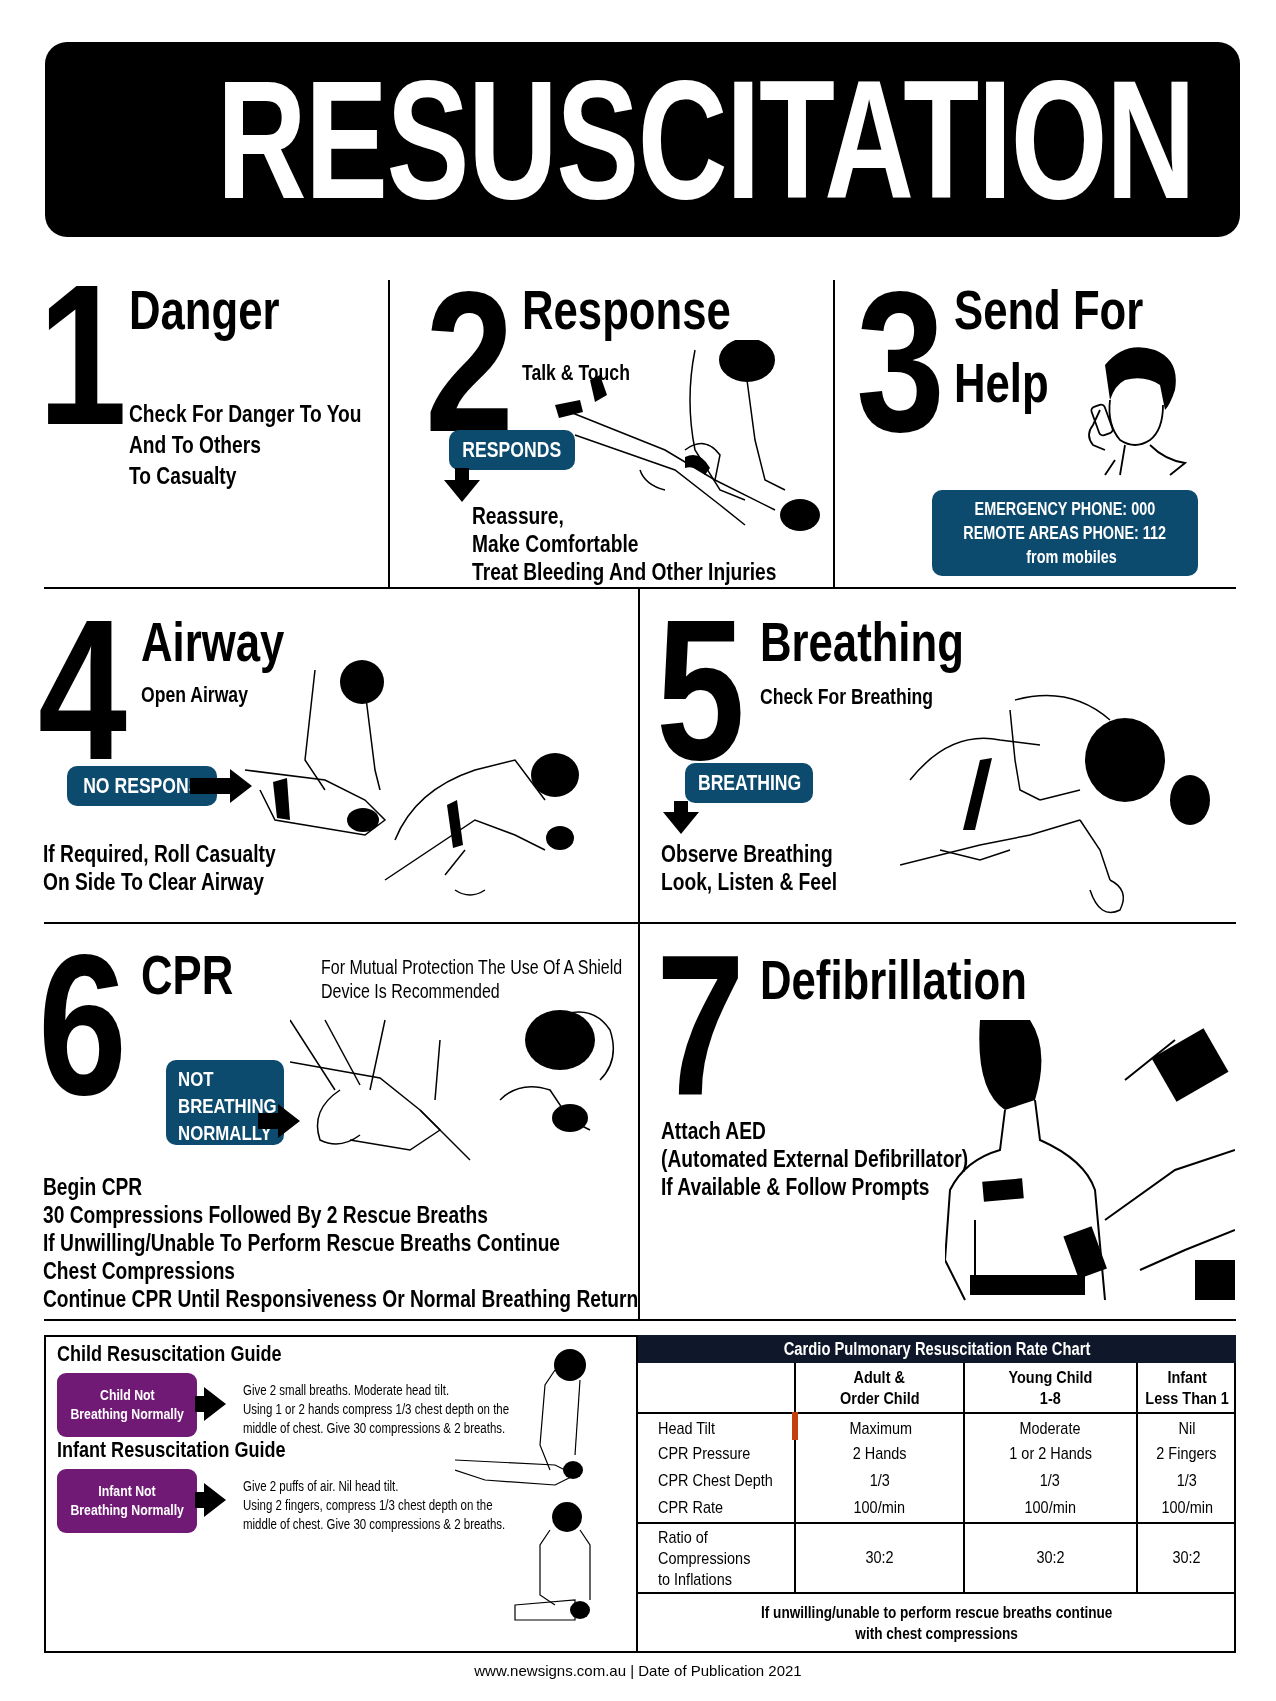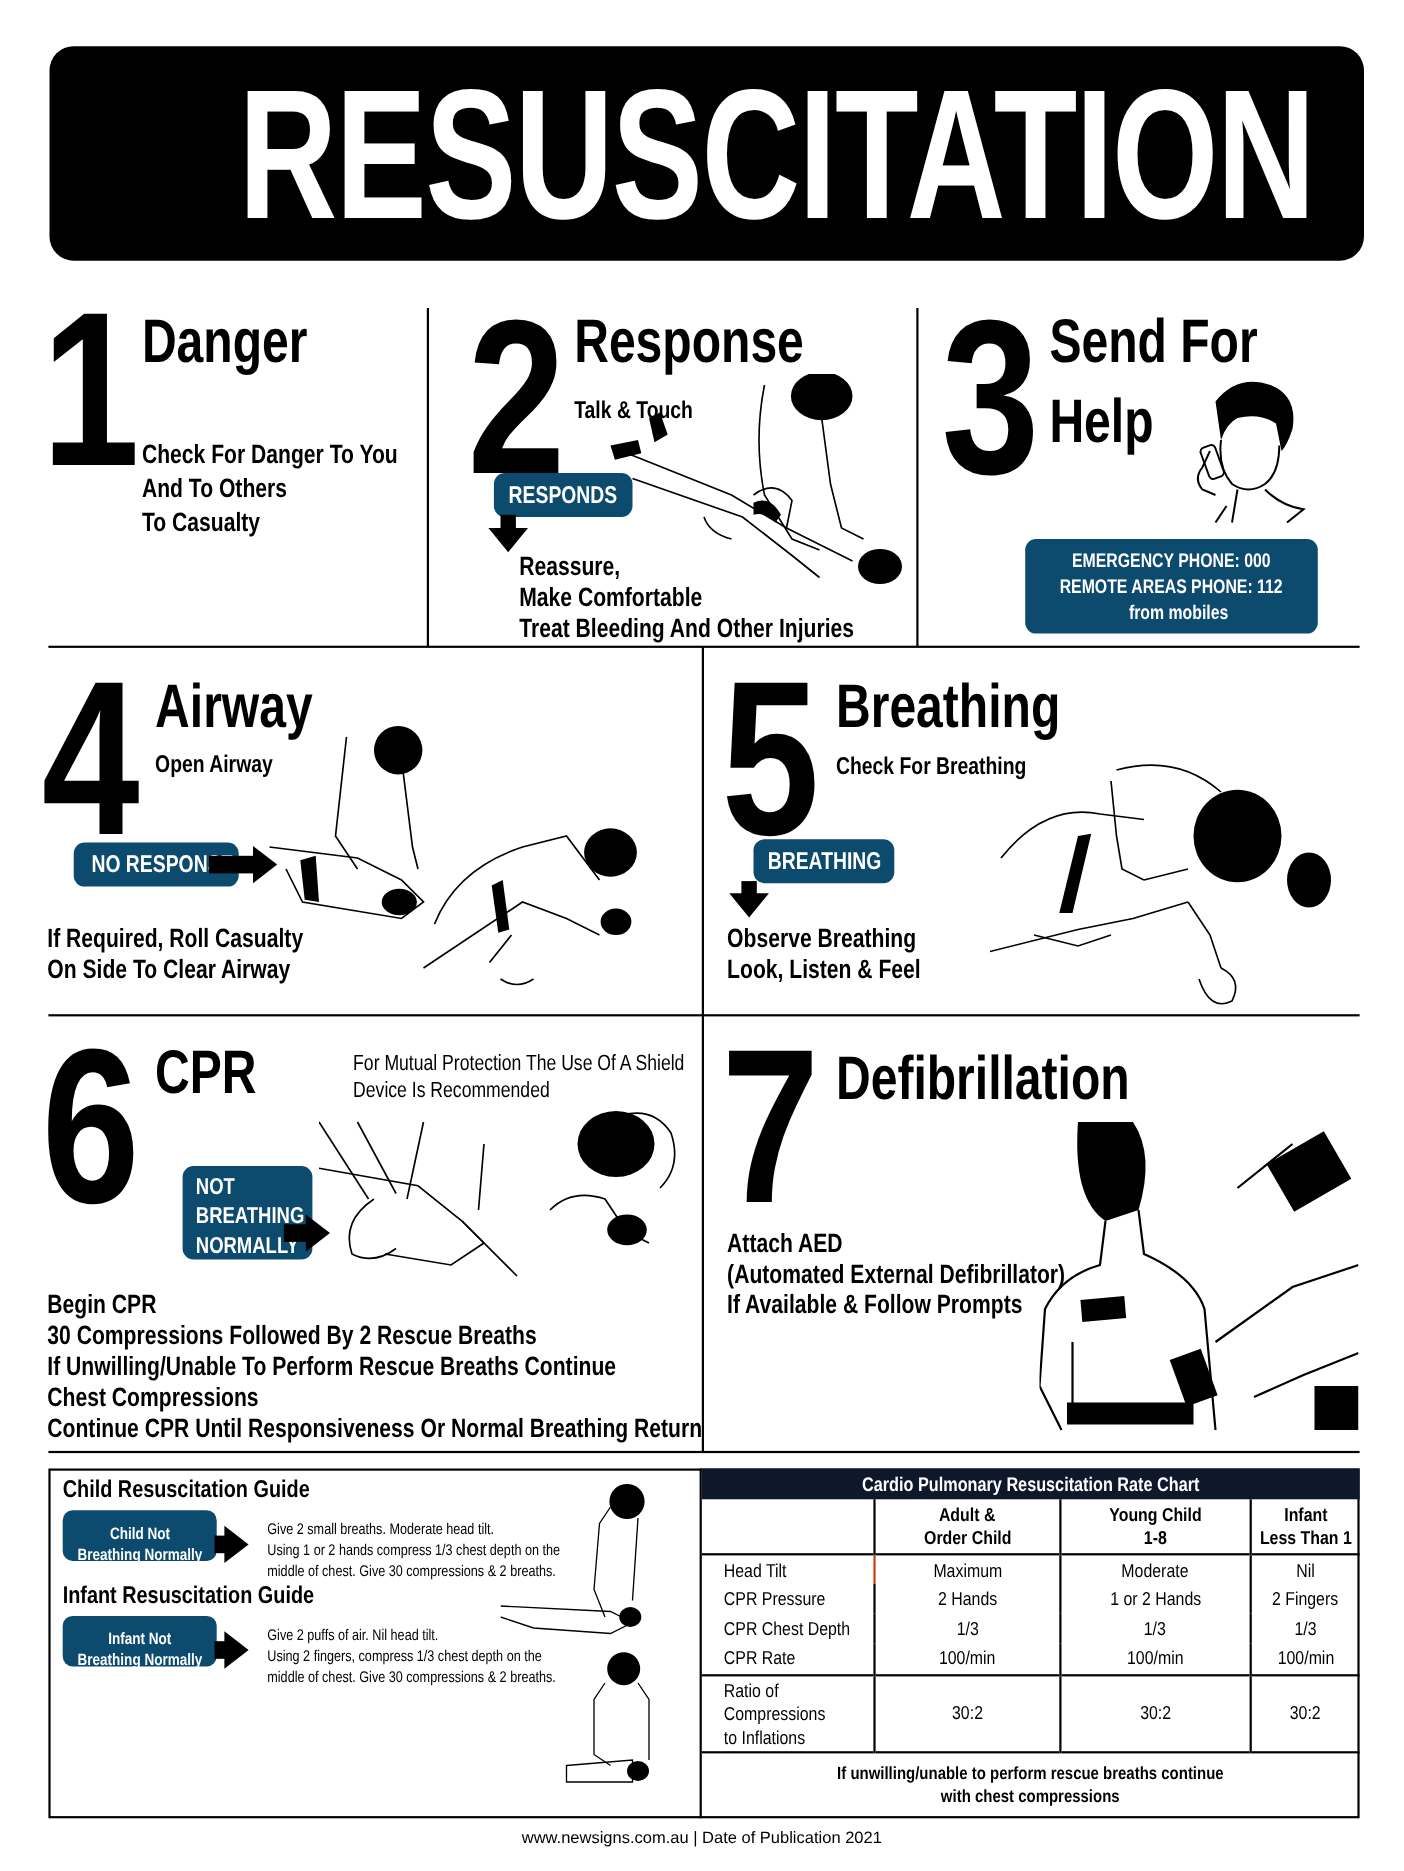--- a/index.html
+++ b/index.html
@@ -26,21 +26,21 @@
   .arrow-down { position:absolute; width:0; height:0; border-left:18px solid transparent; border-right:18px solid transparent; border-top:22px solid #000; }
   .stem-h { position:absolute; height:16px; background:#000; }
   .stem-v { position:absolute; width:14px; background:#000; }
   .illus { position:absolute; }
   .small-note { position:absolute; font-size:20px; line-height:24px; white-space:nowrap; }
   .small-note div span { display:inline-block; transform:scaleX(0.8); transform-origin:left top; }
   
   .bottom-box { position:absolute; left:44px; top:1335px; width:1192px; height:318px; border:2px solid #000; box-sizing:border-box; }
   .guide-title { position:absolute; font-weight:bold; font-size:22px; line-height:26px; white-space:nowrap; }
   .guide-title span { display:inline-block; transform:scaleX(0.82); transform-origin:left top; }
-  .guide-pill { position:absolute; background:#0c4a6e; color:#fff; border-radius:9px; width:140px; height:46px; font-weight:bold; font-size:15px; line-height:19px; text-align:center; box-sizing:border-box; padding-top:12px; }
+  .guide-pill { position:absolute; background:#701a75; color:#fff; border-radius:9px; width:140px; height:64px; font-weight:bold; font-size:15px; line-height:19px; text-align:center; box-sizing:border-box; padding-top:12px; }
   .guide-pill div span { display:inline-block; transform:scaleX(0.82); transform-origin:center top; white-space:nowrap; }
   .guide-text { position:absolute; font-size:14px; line-height:19px; white-space:nowrap; }
   .guide-text div span { display:inline-block; transform:scaleX(0.82); transform-origin:left top; }
   table.rate { position:absolute; left:638px; top:1335px; width:598px; border-collapse:collapse; font-size:17px; }
   table.rate td, table.rate th { padding:0; }
   .rate-title { background:#0f172a; color:#fff; height:28px; text-align:center; font-weight:bold; font-size:18px; }
   .rate-title span { display:inline-block; transform:scaleX(0.82); }
   .c { text-align:center; }
   .cell span { display:inline-block; transform:scaleX(0.85); white-space:nowrap; }
   .footer { position:absolute; left:0; right:0; top:1662px; text-align:center; font-size:15px; }
@@ -304,21 +304,21 @@
       <td class="c cell" style="width:174px;border-right:2px solid #000;line-height:21px;">
             <div><span>Young Child</span></div>
             <div><span>1-8</span></div>
           </td>
       <td class="c cell" style="line-height:21px;">
             <div><span>Infant</span></div>
             <div><span>Less Than 1</span></div>
           </td>
     </tr>
     <tr style="height:27px;">
-      <td class="cell" style="padding-left:20px;border-right:2px solid #c2410c;padding-top:4px;margin-top:14px;"><span style="transform-origin:left center;">Head Tilt</span></td>
+      <td class="cell" style="padding-left:20px;border-right:6px solid #c2410c;padding-top:4px;margin-top:14px;"><span style="transform-origin:left center;">Head Tilt</span></td>
       <td class="c cell" style="border-right:2px solid #000;padding-top:4px;"><span>Maximum</span></td>
       <td class="c cell" style="border-right:2px solid #000;padding-top:4px;"><span>Moderate</span></td>
       <td class="c cell" style="padding-top:4px;"><span>Nil</span></td>
     </tr>
     <tr style="height:27px;">
       <td class="cell" style="padding-left:20px;border-right:2px solid #000;"><span style="transform-origin:left center;">CPR Pressure</span></td>
       <td class="c cell" style="border-right:2px solid #000;"><span>2 Hands</span></td>
       <td class="c cell" style="border-right:2px solid #000;"><span>1 or 2 Hands</span></td>
       <td class="c cell"><span>2 Fingers</span></td>
     </tr>

